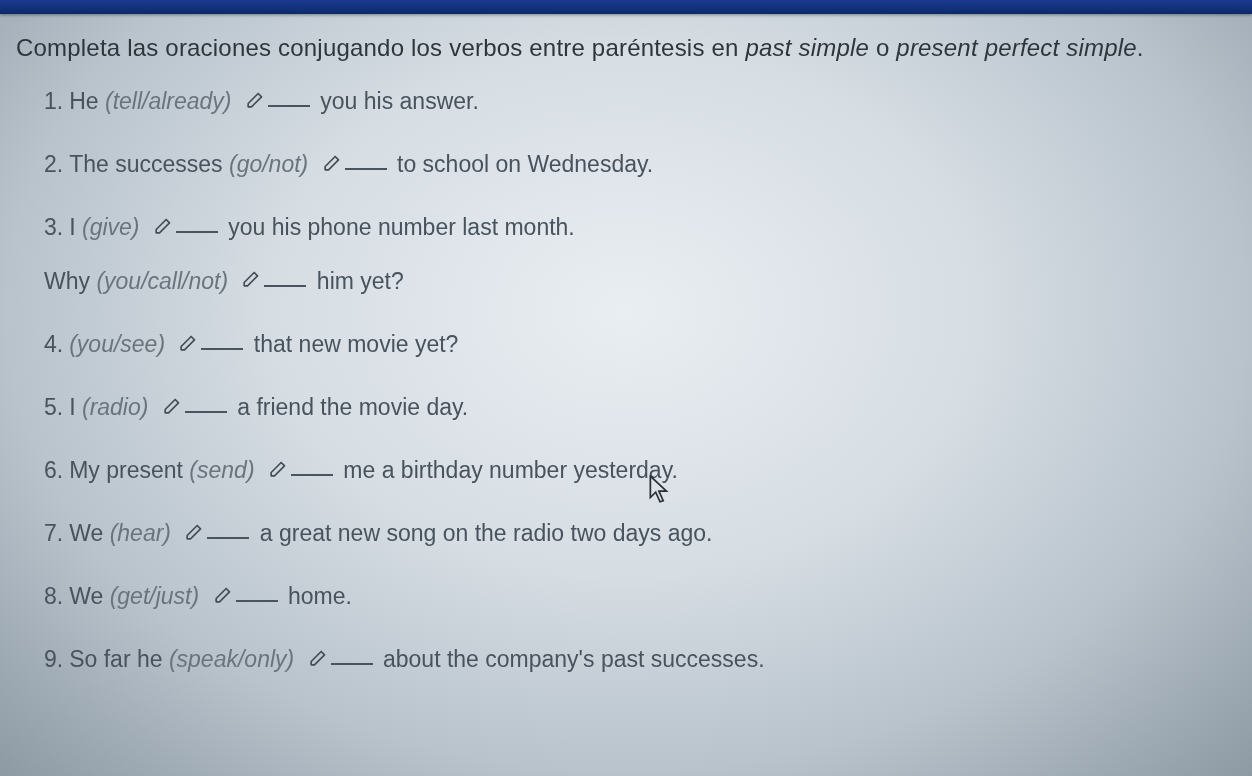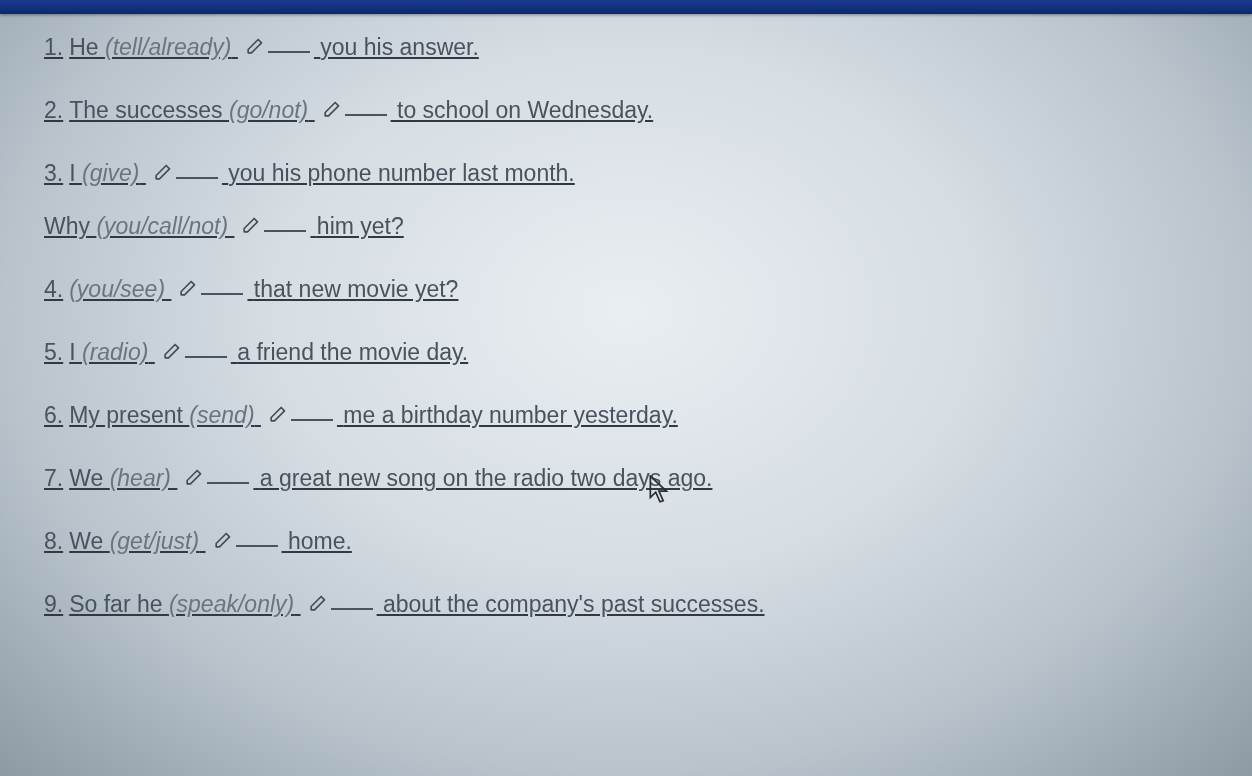--- a/index.html
+++ b/index.html
@@ -23,21 +23,20 @@
   .instructions {
     font-size: 24px;
     line-height: 1.35;
     color: #2e363c;
     margin-bottom: 22px;
     letter-spacing: 0.2px;
   }
   .instructions em { font-style: italic; }
   .qlist {
     padding-left: 28px;
-    text-decoration: underline;
   }
   .question {
     font-size: 23px;
     color: #48535d;
     margin-bottom: 32px;
     line-height: 1.35;
   }
   .sub {
     margin-top: 22px;
     margin-left: 0;
@@ -77,20 +76,23 @@
   }
   .cursor svg { width: 24px; height: 30px; display:block; }
 </style>
 </head>
 <body>
 
 <div class="topbar"></div>
 
 <div class="content">
 
+  <div class="instructions">
+    <span>Completa las oraciones conjugando los verbos entre paréntesis en </span><em>past simple</em><span> o </span><em>present perfect simple</em><span>.</span>
+  </div>
 
   <div class="qlist">
 
     <div class="question">
       <span class="num">1.</span><span>He </span><span class="verb">(tell/already)</span>
       <span class="edit-icon"><svg viewBox="0 0 24 24" fill="none" stroke="#444d55" stroke-width="2" stroke-linecap="round" stroke-linejoin="round">
             <path d="M17 3l4 4-12 12H5v-4L17 3z"></path>
           </svg></span><span class="blank"></span>
       <span> you his answer.</span>
     </div>

